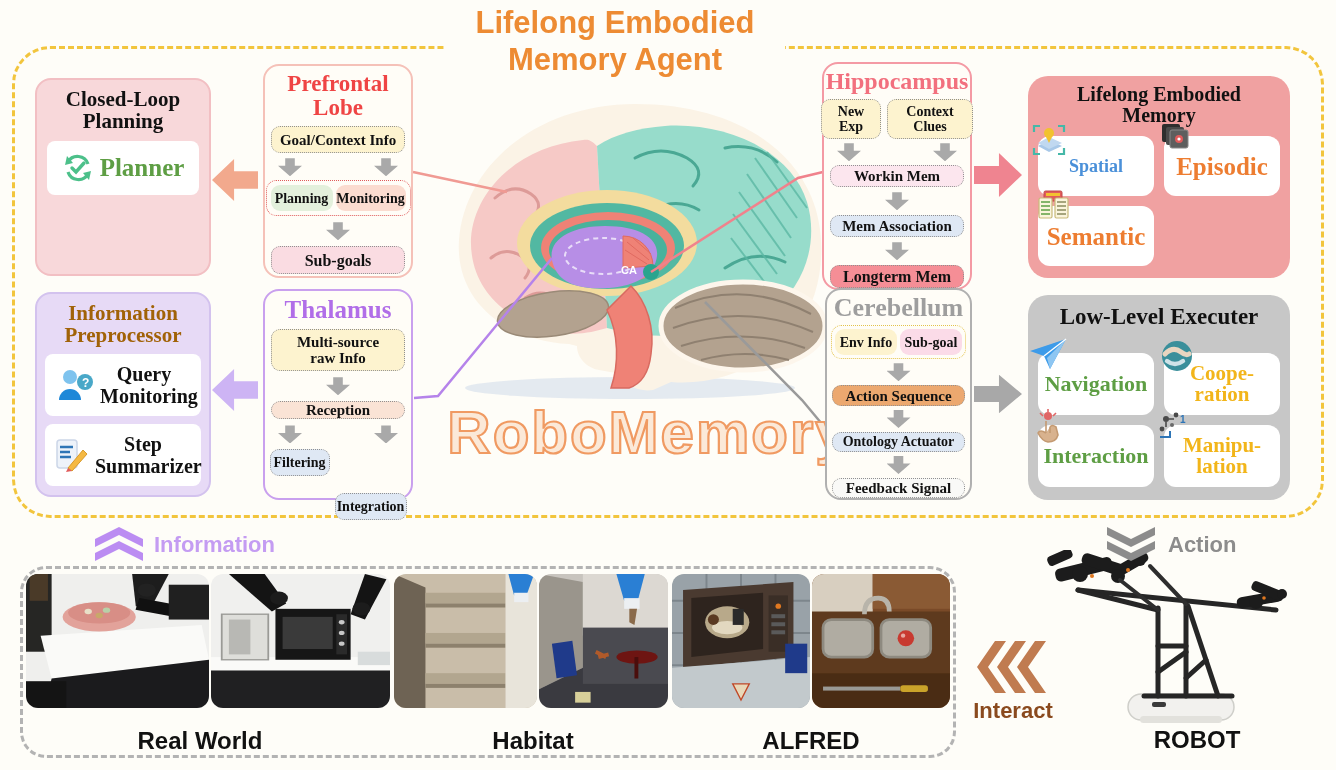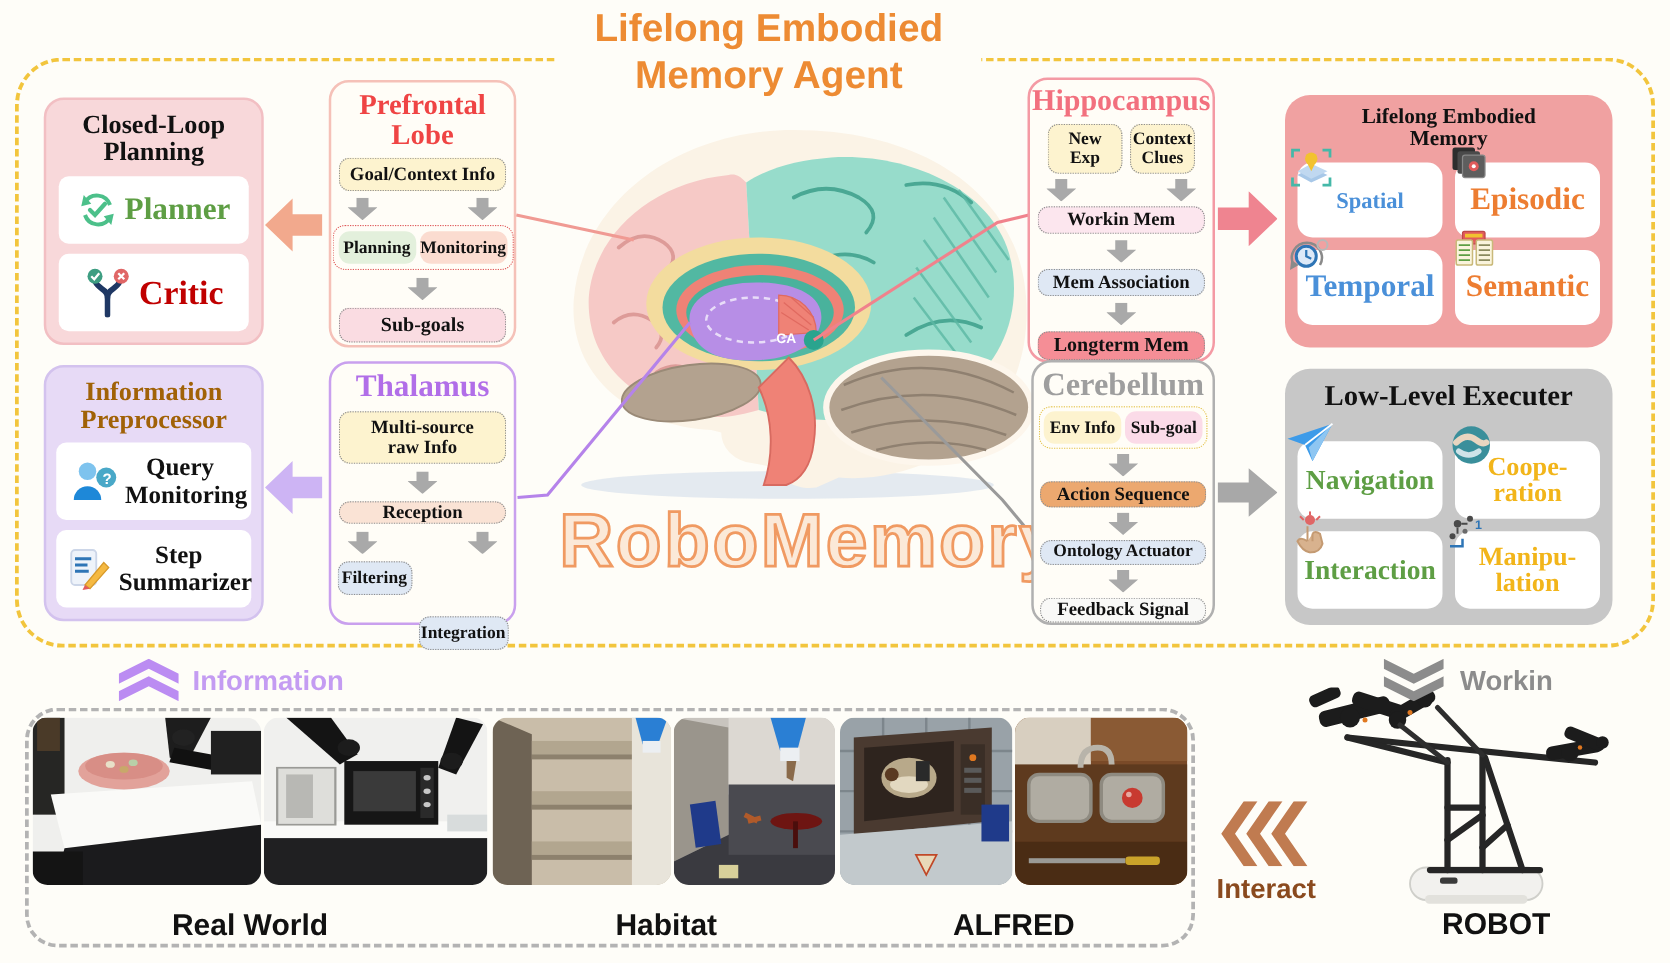--- a/index.html
+++ b/index.html
@@ -112,33 +112,20 @@
       <svg width="32" height="32" viewBox="0 0 32 32">
         <path d="M26,12 A11,11 0 0 0 6,10" fill="none" stroke="#4cc08a" stroke-width="3.2"></path>
         <path d="M6,20 A11,11 0 0 0 26,22" fill="none" stroke="#4cc08a" stroke-width="3.2"></path>
         <polygon points="3,13 11,11 5,4" fill="#4cc08a"></polygon>
         <polygon points="29,19 21,21 27,28" fill="#4cc08a"></polygon>
         <path d="M10,16 L14,20 L22,11" fill="none" stroke="#4cc08a" stroke-width="3.4" stroke-linecap="round"></path>
       </svg>
     </span>
     <span class="serif" style="font-weight:bold;font-size:25px;color:#5e9e44;">Planner</span>
   </div>
-  <div class="card" style="width:152px;height:62px;margin-top:8px;">
-    <span>
-      <svg width="38" height="40" viewBox="0 0 38 40">
-        <path d="M19,38 L19,24 C19,17 12,18 9,11" fill="none" stroke="#1f3864" stroke-width="4.4" stroke-linecap="round"></path>
-        <path d="M19,24 C19,17 26,18 29,11" fill="none" stroke="#1f3864" stroke-width="4.4" stroke-linecap="round"></path>
-        <circle cx="9" cy="7" r="6" fill="#3e9e82"></circle>
-        <path d="M6,7 L8.4,9.4 L12.4,4.6" fill="none" stroke="#fff" stroke-width="1.8"></path>
-        <circle cx="30" cy="7" r="6" fill="#e06666"></circle>
-        <path d="M27.6,4.6 L32.4,9.4 M32.4,4.6 L27.6,9.4" stroke="#fff" stroke-width="1.8"></path>
-      </svg>
-    </span>
-    <span class="serif" style="font-weight:bold;font-size:27px;color:#c00000;">Critic</span>
-  </div>
 </div>
 
 <div class="abs module" style="left:35px;top:292px;width:176px;height:205px;background:#e7daf6;border:2px solid #d3c2ee;">
   <div class="m-title" style="font-size:21px;color:#a16207;margin-top:8px;width:160px;">Information Preprocessor</div>
   <div class="card" style="width:156px;height:62px;margin-top:8px;">
     <span>
       <svg width="36" height="34" viewBox="0 0 36 34">
         <circle cx="12" cy="9" r="7" fill="#7ec3ee"></circle>
         <path d="M1,32 a11,11 0 0 1 22,0 z" fill="#1e88d8"></path>
         <circle cx="27" cy="14" r="8" fill="#49a8c8"></circle>
@@ -187,21 +174,21 @@
   <div class="row" style="gap:5px;margin-top:6px;">
     <div class="fi bg-blue" style="width:60px;height:27px;font-size:14px;">Filtering</div>
     <div class="fi bg-blue" style="width:72px;height:27px;font-size:14px;margin-top:44px;">Integration</div>
   </div>
 </div>
 
 <div class="abs module" style="left:822px;top:62px;width:150px;height:228px;background:#fffdf7;border:2.5px solid #f49aa4;">
   <div class="m-title" style="font-size:24px;color:#f2707e;margin-top:5px;">Hippocampus</div>
   <div class="row" style="gap:6px;margin-top:5px;">
     <div class="fi bg-yellow" style="width:60px;height:40px;font-size:14px;padding:0 8px;">New Exp</div>
-    <div class="fi bg-yellow" style="width:52px;height:40px;font-size:14px;padding:0 8px;">Context Clues</div>
+    <div class="fi bg-yellow" style="width:86px;height:40px;font-size:14px;padding:0 8px;">Context Clues</div>
   </div>
   <div class="row" style="width:120px;justify-content:space-between;margin-top:4px;">
       <span class="arr"></span>
       <span class="arr"></span>
     </div>
   <div class="fi bg-pink2" style="width:134px;height:26px;font-size:15px;margin-top:4px;">Workin Mem</div>
   <span class="arr" style="margin-top:5px;"></span>
   <div class="fi bg-blue" style="width:134px;height:26px;font-size:15px;margin-top:5px;">Mem Association</div>
   <span class="arr" style="margin-top:5px;"></span>
   <div class="fi bg-red" style="width:134px;height:27px;font-size:16px;margin-top:5px;">Longterm Mem</div>
@@ -215,21 +202,21 @@
   </div>
   <span class="arr" style="margin-top:4px;"></span>
   <div class="fi bg-orange" style="width:133px;height:27px;font-size:15px;margin-top:4px;">Action Sequence</div>
   <span class="arr" style="margin-top:4px;"></span>
   <div class="fi bg-blue" style="width:133px;height:26px;font-size:14px;margin-top:4px;">Ontology Actuator</div>
   <span class="arr" style="margin-top:4px;"></span>
   <div class="fi bg-white" style="width:133px;height:26px;font-size:15px;margin-top:4px;">Feedback Signal</div>
 </div>
 
 <div class="abs module" style="left:1028px;top:76px;width:262px;height:202px;background:#f0a1a1;border-radius:20px;">
-  <div class="m-title" style="font-size:17px;color:#111;margin-top:8px;width:200px;">Lifelong Embodied Memory</div>
+  <div class="m-title" style="font-size:20px;color:#111;margin-top:8px;width:200px;">Lifelong Embodied Memory</div>
   <div style="display:grid;grid-template-columns:116px 116px;grid-template-rows:60px 60px;gap:10px;margin-top:10px;">
     <div class="mem-card">
       <span class="abs" style="left:-6px;top:-12px;">
         <svg width="34" height="32" viewBox="0 0 34 32">
           <path d="M2,8 V2 H8 M26,2 H32 V8 M32,24 V30 H26 M8,30 H2 V24" fill="none" stroke="#45b8a8" stroke-width="2.2"></path>
           <polygon points="6,22 17,16 30,22 17,28" fill="#a8c8e8"></polygon>
           <polygon points="6,19 17,13 30,19 17,25" fill="#c0d8f0"></polygon>
           <circle cx="17" cy="9" r="5" fill="#f2c230"></circle>
           <polygon points="13,11 21,11 17,19" fill="#f2c230"></polygon>
         </svg>
@@ -240,32 +227,20 @@
       <span class="abs" style="left:-4px;top:-14px;">
         <svg width="30" height="30" viewBox="0 0 30 30">
           <rect x="2" y="2" width="18" height="18" rx="2" fill="#2e2e2e"></rect>
           <rect x="6" y="5" width="18" height="18" rx="2" fill="#4a4a4a"></rect>
           <rect x="10" y="8" width="18" height="18" rx="2" fill="#5e5e5e" stroke="#888" stroke-width="1"></rect>
           <circle cx="19" cy="17" r="4" fill="#e15b5b"></circle>
             <circle cx="19" cy="17" r="1.6" fill="#fff"></circle>
         </svg>
       </span>
       <span class="mem-label" style="font-size:25px;color:#ed7d31;">Episodic</span>
-    </div>
-    <div class="mem-card">
-      <span class="abs" style="left:-8px;top:-12px;">
-        <svg width="34" height="34" viewBox="0 0 34 34">
-          <path d="M5,24 A12,12 0 1 1 26,24" fill="none" stroke="#8a8a8a" stroke-width="2"></path>
-          <polygon points="3,20 9,24 2,28" fill="#8a8a8a"></polygon>
-          <circle cx="28" cy="8" r="4" fill="none" stroke="#b8b8b8" stroke-width="1.6"></circle>
-          <circle cx="15" cy="17" r="8" fill="#dce9f8" stroke="#2e75b6" stroke-width="2.4"></circle>
-          <path d="M15,12 V17 L19,19" fill="none" stroke="#2e75b6" stroke-width="1.8"></path>
-        </svg>
-      </span>
-      <span class="mem-label" style="font-size:25px;color:#4a90d9;">Temporal</span>
     </div>
     <div class="mem-card">
       <span class="abs" style="left:-2px;top:-16px;">
         <svg width="34" height="32" viewBox="0 0 34 32">
           <rect x="8" y="1" width="18" height="10" rx="1.5" fill="#e15b5b" stroke="#c04848" stroke-width="1"></rect>
           <rect x="10" y="3" width="14" height="3" fill="#f2c230"></rect>
           <rect x="3" y="8" width="13" height="20" rx="1.5" fill="#faf4dc" stroke="#c9b97a" stroke-width="1.2"></rect>
           <path d="M5,12 h9 M5,16 h9 M5,20 h9 M5,24 h9" stroke="#5e9e44" stroke-width="1.4"></path>
           <rect x="19" y="8" width="13" height="20" rx="1.5" fill="#faf4dc" stroke="#c9b97a" stroke-width="1.2"></rect>
           <path d="M21,12 h9 M21,16 h9 M21,20 h9 M21,24 h9" stroke="#8a8a5e" stroke-width="1.4"></path>
@@ -333,21 +308,21 @@
   </svg>
 </span>
 <span class="abs flow-label" style="left:154px;top:532px;color:#c49cf2;">Information</span>
 
 <span class="abs" style="left:1107px;top:527px;z-index:2;">
   <svg width="48" height="34" viewBox="0 0 48 34" fill="#8c8c8c">
     <path d="M24,12 L48,0 V8 L24,20 L0,8 V0 Z"></path>
     <path d="M24,26 L48,14 V22 L24,34 L0,22 V14 Z"></path>
   </svg>
 </span>
-<span class="abs flow-label" style="left:1168px;top:532px;color:#8c8c8c;">Workin</span>
+<span class="abs flow-label" style="left:1168px;top:532px;color:#8c8c8c;">Action</span>
 
 <span class="abs" style="left:975px;top:641px;z-index:2;">
   <svg width="72" height="52" viewBox="0 0 72 52" fill="#c07b50">
     <path d="M20,0 L2,26 L20,52 L31,52 L13,26 L31,0 Z"></path>
     <path d="M40,0 L22,26 L40,52 L51,52 L33,26 L51,0 Z"></path>
     <path d="M60,0 L42,26 L60,52 L71,52 L53,26 L71,0 Z"></path>
   </svg>
 </span>
 <span class="abs flow-label" style="left:958px;top:698px;width:110px;text-align:center;color:#8a4a1e;">Interact</span>
 

